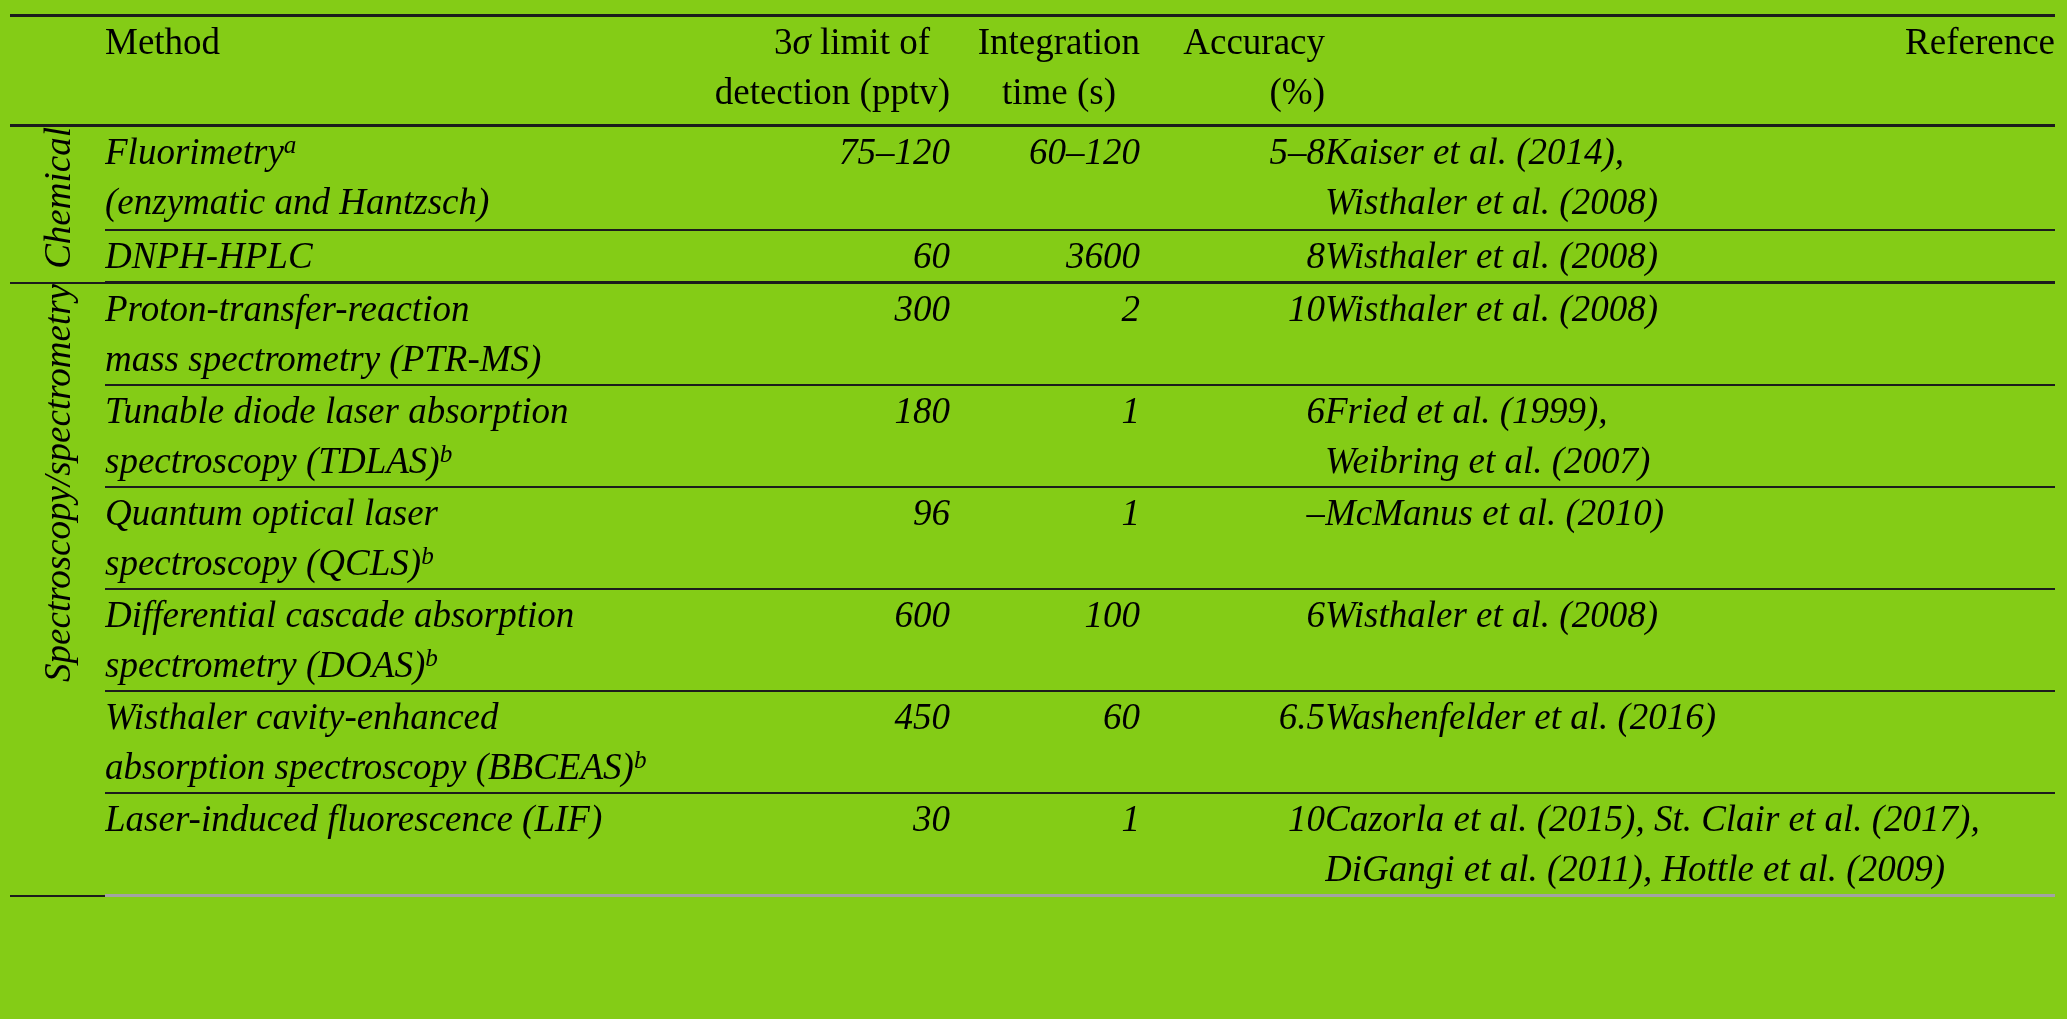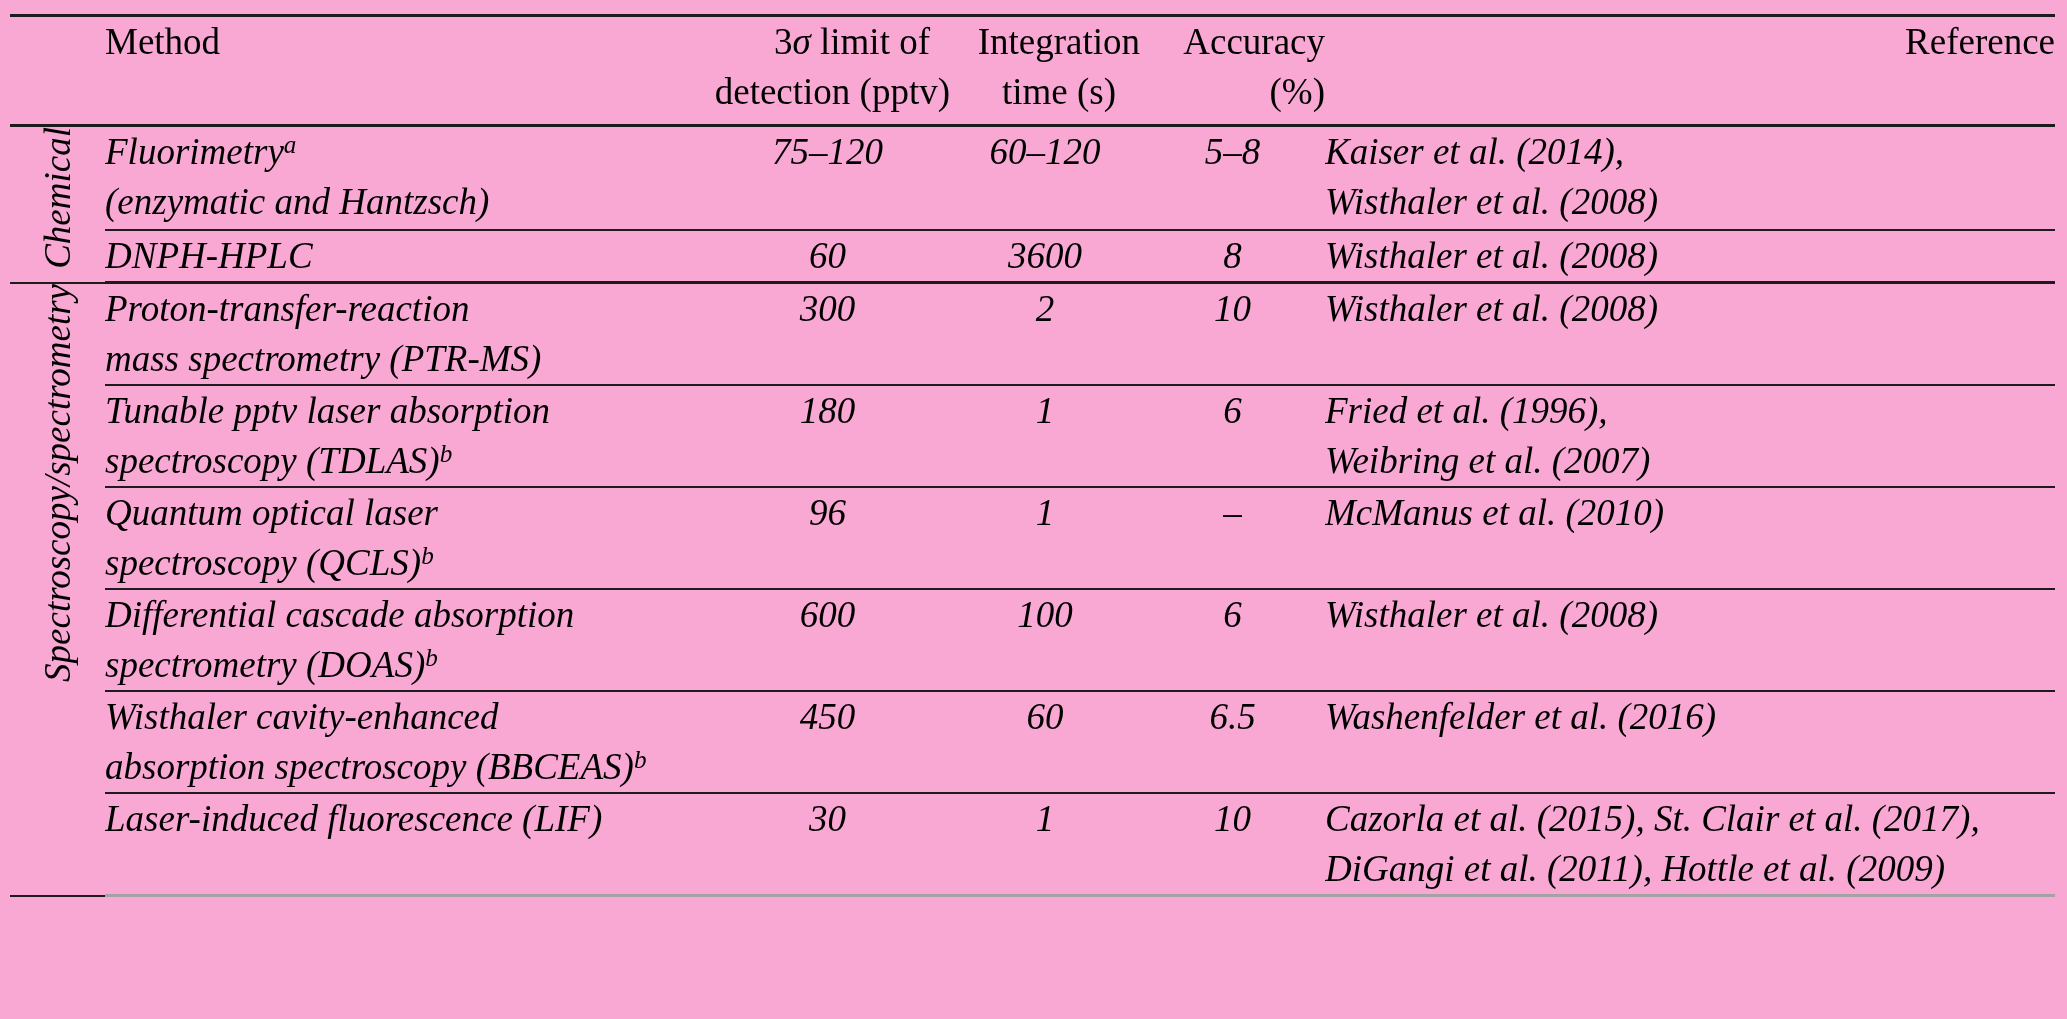--- a/index.html
+++ b/index.html
@@ -4,21 +4,21 @@
 <style>
   html, body {
     margin: 0;
     padding: 0;
     background: #ffffff;
   }
   .page {
     position: relative;
     width: 2067px;
     height: 1019px;
-    background: #f9a8d4;
+    background: #84cc16;
     font-family: "Liberation Serif", "DejaVu Serif", serif;
     color: #000000;
     overflow: hidden;
   }
   table.methods {
     border-collapse: collapse;
     table-layout: fixed;
     width: 2045px;
     margin: 14px 0 0 10px;
   }
@@ -44,21 +44,21 @@
   .nudge-lod  { padding-right: 20px; }
   .nudge-time { padding-right: 24px; }
 
   
   tbody td {
     padding-top: 12px;
     padding-bottom: 6px;
     font-style: italic;
   }
   td.c-method { text-align: left; padding-left: 16px; }
-  td.c-num    { text-align: center; }
+  td.c-num    { text-align: right; }
   td.c-ref    { text-align: left; padding-left: 30px; }
 
   
   td.c-group {
     vertical-align: middle;
     text-align: center;
     padding: 0;
   }
   .vlabel {
     display: inline-block;
@@ -165,28 +165,28 @@
         <td class="c-num">300</td>
         <td class="c-num">2</td>
         <td class="c-num">10</td>
         <td class="c-ref">
           <div class="line">Wisthaler et al. (2008)</div>
 
         </td>
       </tr>
       <tr class="rule-inner">
         <td class="c-method">
-          <div class="line"><span>Tunable pptv laser absorption</span><sup></sup></div>
+          <div class="line"><span>Tunable diode laser absorption</span><sup></sup></div>
           <div class="line auto-hide"><span>spectroscopy (TDLAS)</span><sup>b</sup></div>
         </td>
         <td class="c-num">180</td>
         <td class="c-num">1</td>
         <td class="c-num">6</td>
         <td class="c-ref">
-          <div class="line">Fried et al. (1996),</div>
+          <div class="line">Fried et al. (1999),</div>
           <div class="line auto-hide">Weibring et al. (2007)</div>
         </td>
       </tr>
       <tr class="rule-inner">
         <td class="c-method">
           <div class="line"><span>Quantum optical laser</span><sup></sup></div>
           <div class="line auto-hide"><span>spectroscopy (QCLS)</span><sup>b</sup></div>
         </td>
         <td class="c-num">96</td>
         <td class="c-num">1</td>

